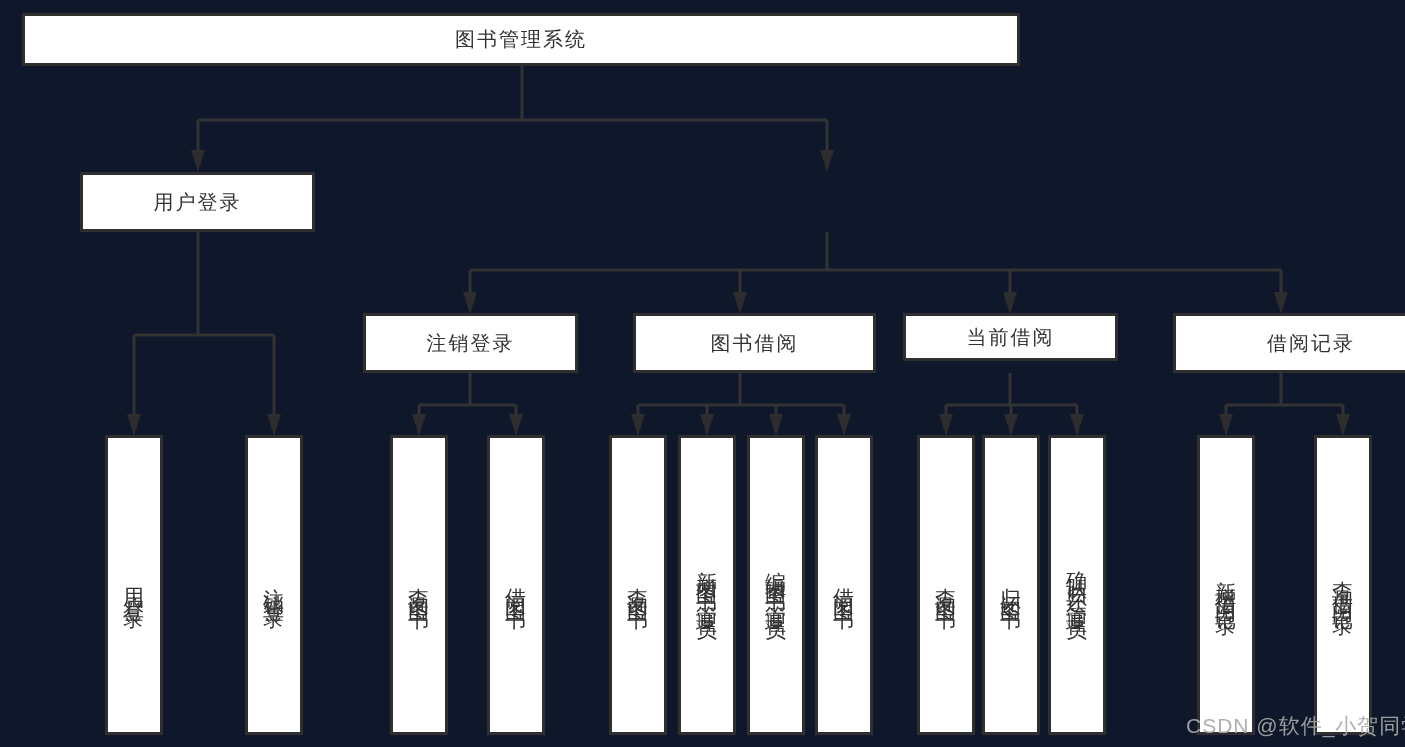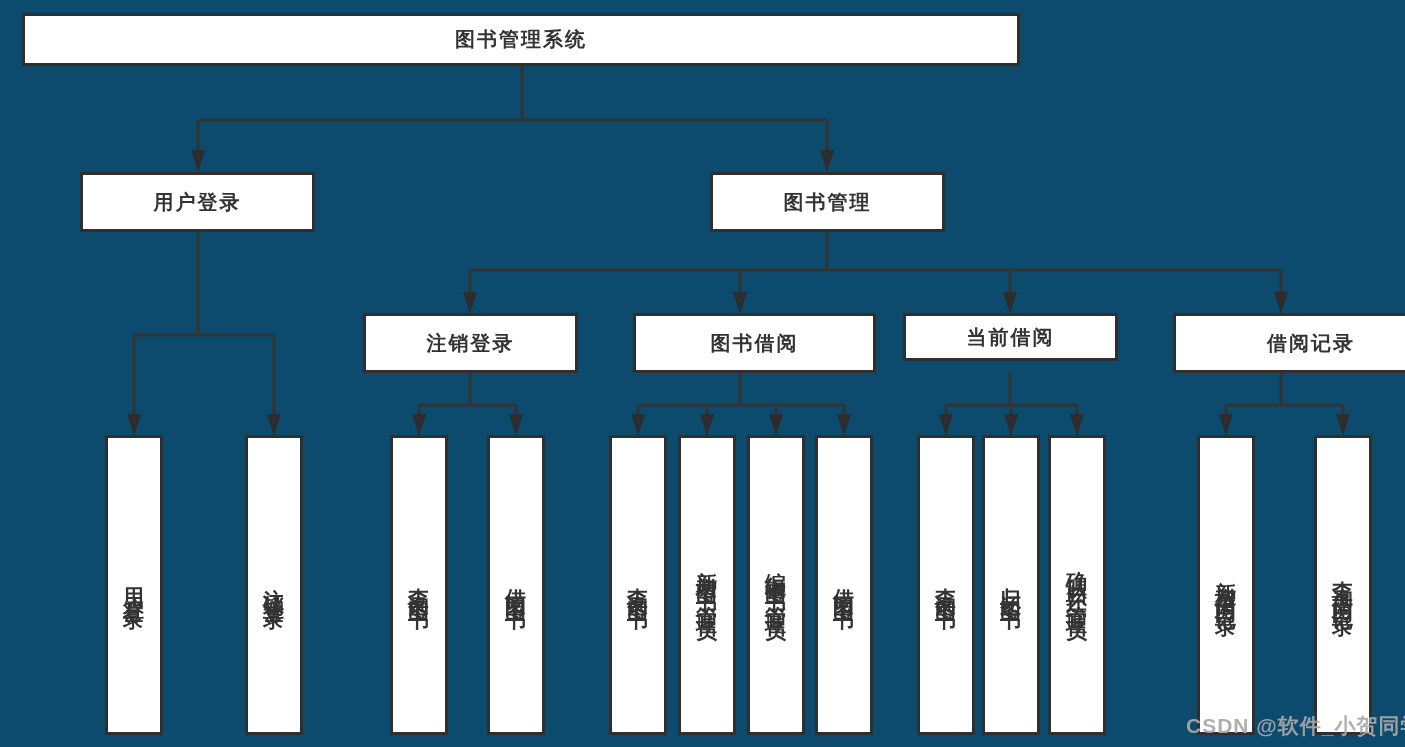--- a/index.html
+++ b/index.html
@@ -1,22 +1,21 @@
 <!DOCTYPE html>
 <html><head>
 <meta charset="utf-8">
 <style>
   html,body{margin:0;padding:0;background:#fff;}
   .canvas{
     position:relative;
     width:1405px;height:747px;
-    background:#0c4a6e;
+    background:#0f172a;
     font-family:"Liberation Sans","DejaVu Sans",sans-serif;
     overflow:hidden;
-    font-weight:bold;
   }
   .box{
     position:absolute;
     border:3px solid #2f2f2f;
     background:#ffffff;
     box-sizing:border-box;
     display:flex;
     align-items:center;
     justify-content:center;
     color:#333333;
@@ -89,23 +88,20 @@
     </g>
   </svg>
 
   <div class="box hbox" style="left:22px;top:13px;width:998px;height:53px;">
     <span>图书管理系统</span>
   </div>
 
   <div class="box hbox" style="left:80px;top:172px;width:235px;height:60px;">
     <span>用户登录</span>
   </div>
-  <div class="box hbox" style="left:710px;top:172px;width:235px;height:60px;">
-    <span>图书管理</span>
-  </div>
 
   <div class="box hbox" style="left:363px;top:313px;width:215px;height:60px;">
     <span>注销登录</span>
   </div>
   <div class="box hbox" style="left:633px;top:313px;width:243px;height:60px;">
     <span>图书借阅</span>
   </div>
   <div class="box hbox" style="left:903px;top:313px;width:215px;height:48px;">
     <span>当前借阅</span>
   </div>

